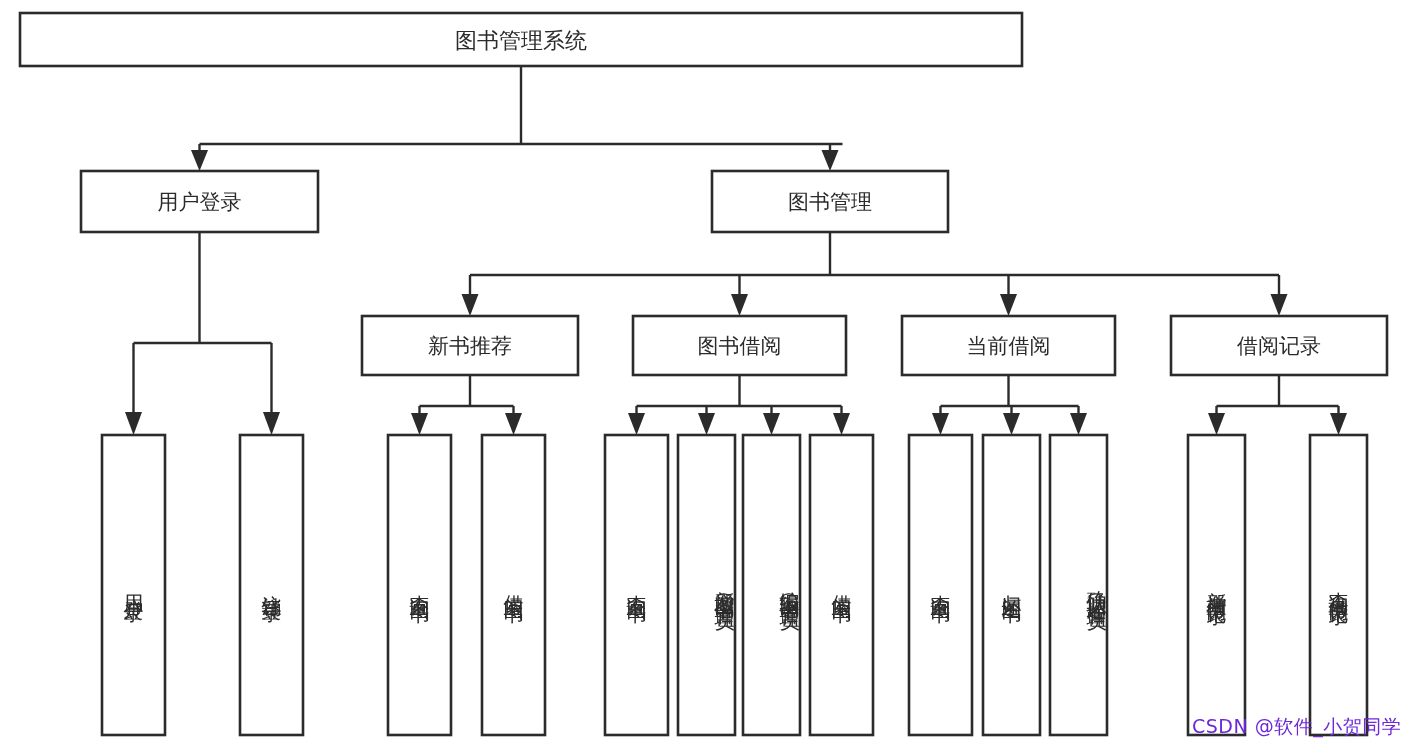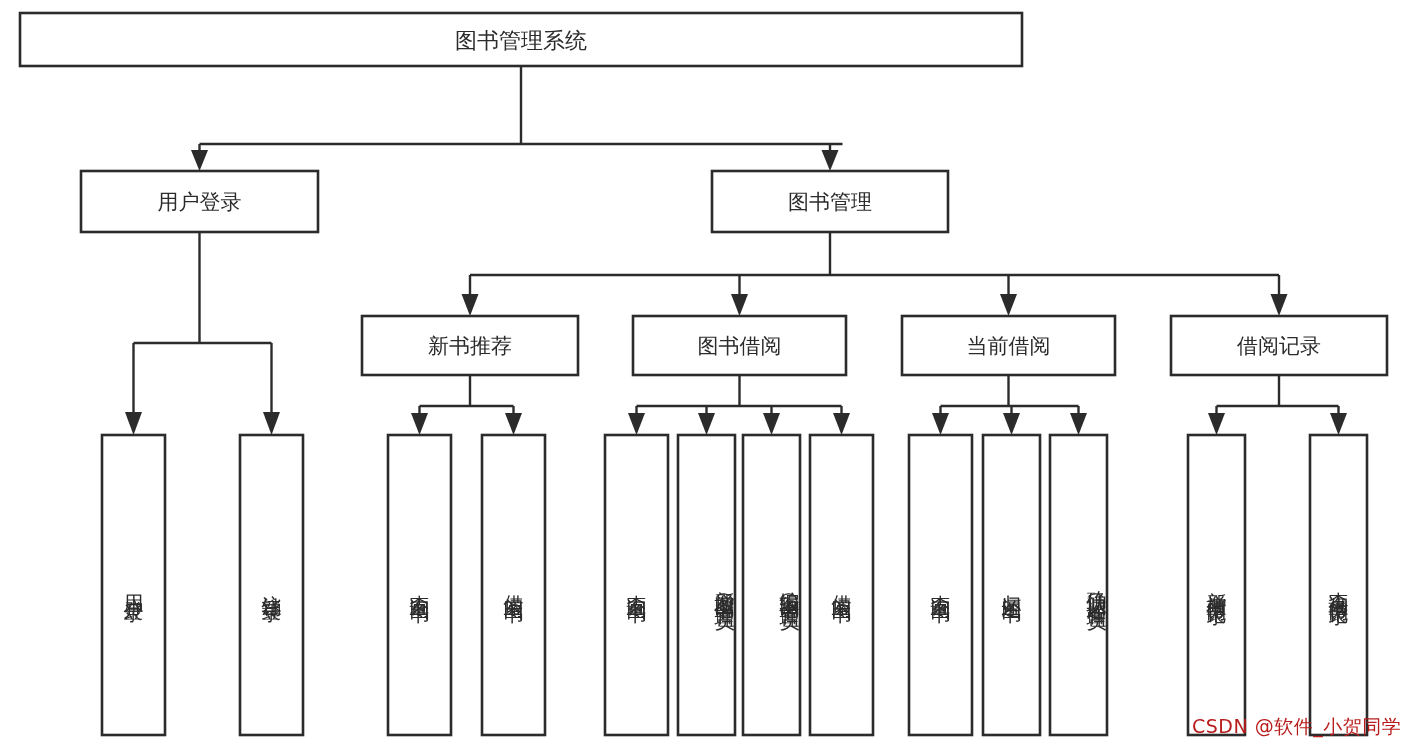--- a/index.html
+++ b/index.html
@@ -69,21 +69,21 @@
     align-items: center;
     justify-content: center;
     text-align: center;
     white-space: nowrap;
     pointer-events: none;
   }
   .watermark {
     position: absolute;
     font-family: "DejaVu Sans", "Liberation Sans", sans-serif;
     font-size: 19px;
-    color: #b91c1c;
+    color: #6d28d9;
     white-space: nowrap;
     letter-spacing: 0.5px;
   }
 </style>
 </head>
 <body>
 
 <div id="diagram-root">
 
   <svg id="diagram-svg" viewBox="0 0 1405 747">

